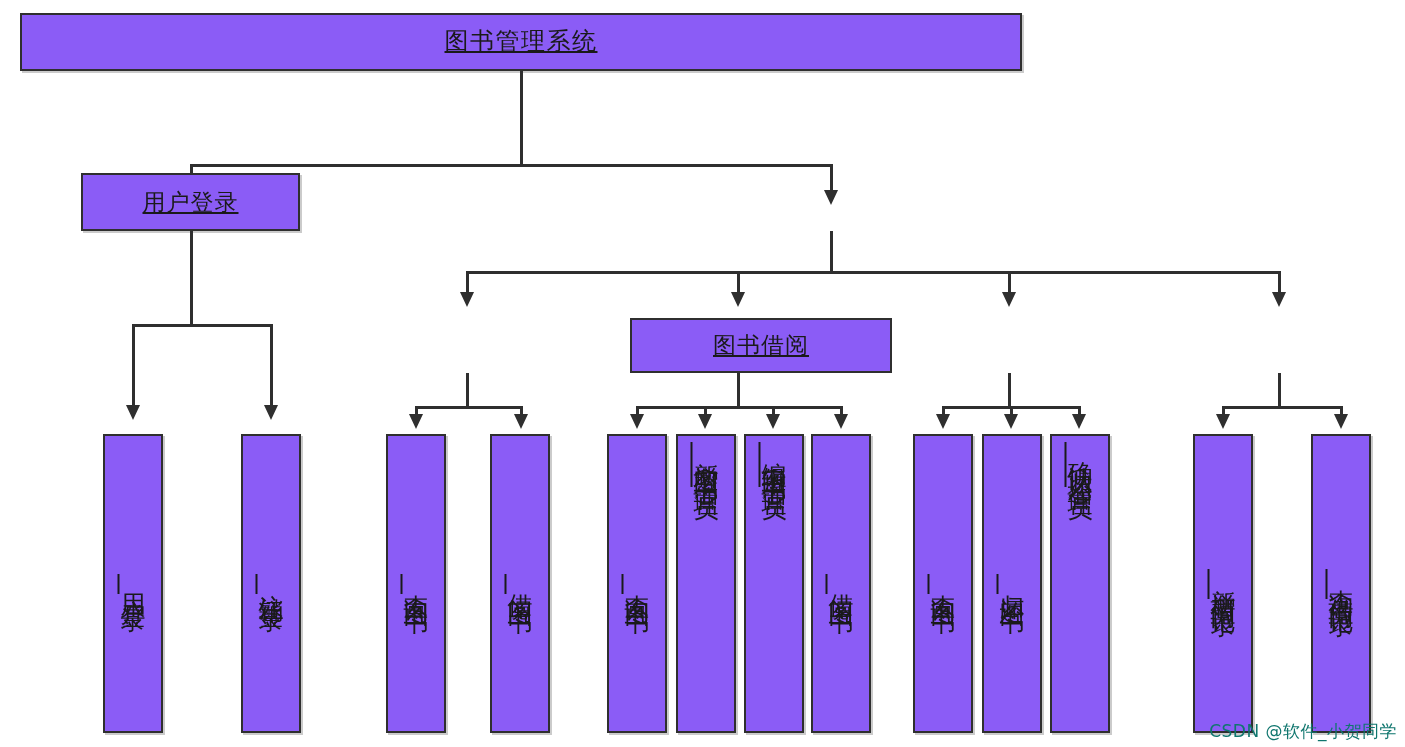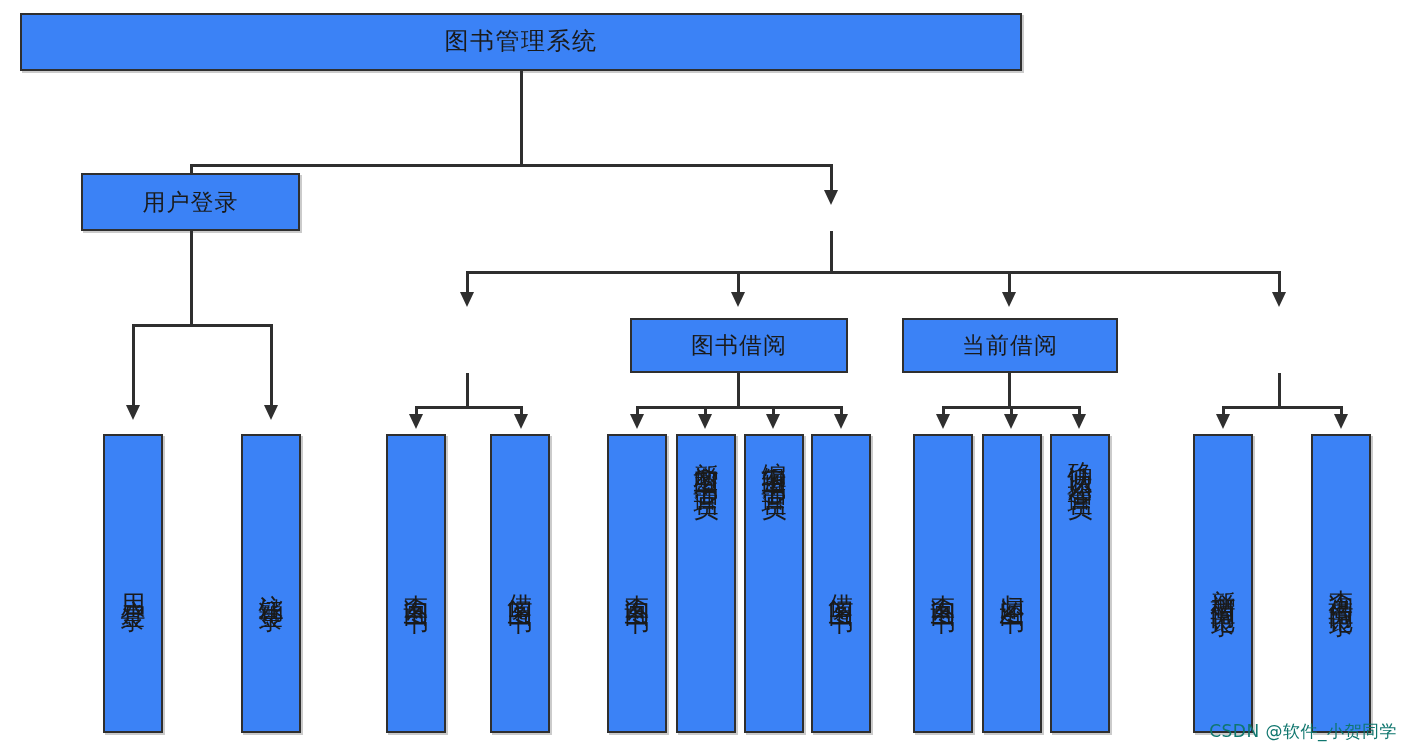--- a/index.html
+++ b/index.html
@@ -15,27 +15,28 @@
     position: relative;
     width: 1405px;
     height: 747px;
     background: #ffffff;
     overflow: hidden;
   }
   .node {
     position: absolute;
     box-sizing: border-box;
     border: 2.5px solid #2f2f2f;
-    background: #3b82f6;
+    background: #8b5cf6;
     display: flex;
     align-items: center;
     justify-content: center;
     color: #1a1a1a;
     line-height: 1.15;
     text-align: center;
+    text-decoration: underline;
   }
   .node.shadow {
     box-shadow: 2px 2px 0 0 rgba(160,160,160,0.55);
   }
   .node-label {
     display: block;
     white-space: pre-wrap;
   }
   
   .h-node .node-label {
@@ -124,25 +125,22 @@
   <div class="ln ln-h" style="left:466px; top:271px; width:814px;"></div>
   <div class="ln ln-v" style="left:466px; top:271px; height:24px;"></div>
   <div class="arrow" style="left:460px; top:292px;"></div>
   <div class="ln ln-v" style="left:737px; top:271px; height:24px;"></div>
   <div class="arrow" style="left:731px; top:292px;"></div>
   <div class="ln ln-v" style="left:1008px; top:271px; height:24px;"></div>
   <div class="arrow" style="left:1002px; top:292px;"></div>
   <div class="ln ln-v" style="left:1278px; top:271px; height:24px;"></div>
   <div class="arrow" style="left:1272px; top:292px;"></div>
 
-  <div class="node h-node" id="node-book-borrow" style="left:630px; top:318px; width:218px; height:55px;">
+  <div class="node h-node" id="node-book-borrow" style="left:630px; top:318px; width:262px; height:55px;">
     <span class="node-label">图书借阅</span>
-  </div>
-  <div class="node h-node" id="node-current-borrow" style="left:902px; top:318px; width:216px; height:55px;">
-    <span class="node-label">当前借阅</span>
   </div>
 
   <div class="ln ln-v" style="left:466px; top:373px; height:35px;"></div>
   <div class="ln ln-h" style="left:415px; top:406px; width:105px;"></div>
   <div class="ln ln-v" style="left:415px; top:406px; height:12px;"></div>
   <div class="arrow" style="left:409px; top:414px;"></div>
   <div class="ln ln-v" style="left:520px; top:406px; height:12px;"></div>
   <div class="arrow" style="left:514px; top:414px;"></div>
 
   <div class="ln ln-v" style="left:737px; top:373px; height:35px;"></div>

